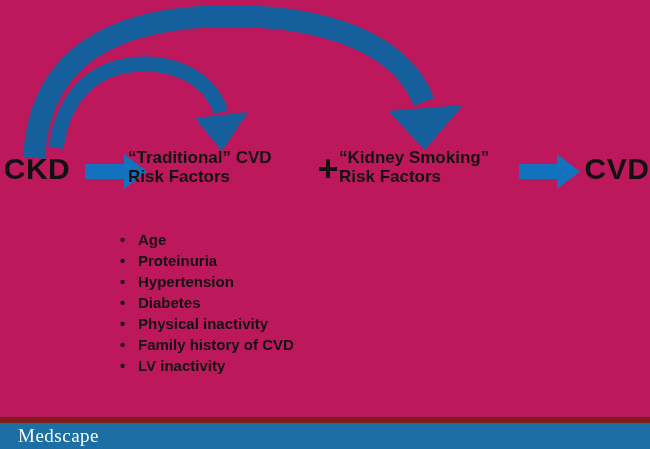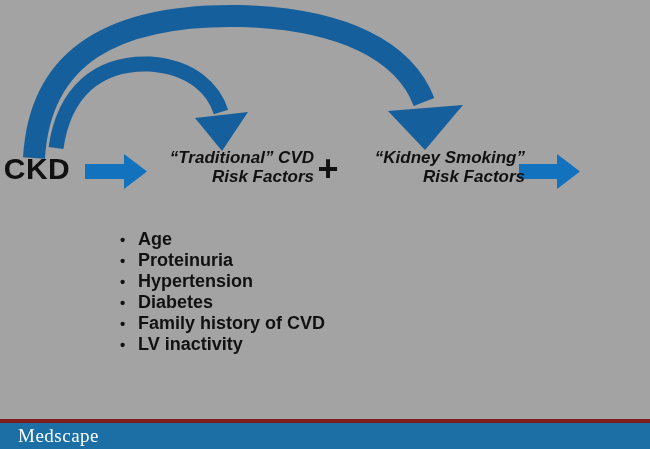--- a/index.html
+++ b/index.html
@@ -1,46 +1,46 @@
 <!DOCTYPE html>
 <html><head>
 <meta charset="utf-8">
 <style>
   html,body{margin:0;padding:0;background:#fff;}
   #stage{
-    position:relative;width:650px;height:449px;background:#a3a3a3;
+    position:relative;width:650px;height:449px;background:#be185d;
     font-family:"Liberation Sans",sans-serif;color:#1a1a1a;overflow:hidden;
   }
   #arrow-layer{position:absolute;left:0;top:0;width:650px;height:449px;}
   .node-label{
     position:absolute;font-weight:bold;font-size:30px;line-height:32px;
     text-align:center;letter-spacing:0.5px;color:#111;
   }
   #ckd-label{left:0;top:153px;width:74px;}
   #cvd-label{left:584px;top:153px;width:66px;}
   .heading{
     position:absolute;font-weight:bold;font-size:17px;line-height:19px;
-    text-align:right;color:#111;top:148px;font-style:italic;
+    text-align:left;color:#111;top:148px;
   }
   #traditional-heading{left:128px;width:186px;}
   #kidney-heading{left:339px;width:186px;}
   #plus-sign{
     position:absolute;left:308px;top:151px;width:40px;text-align:center;
     font-weight:bold;font-size:36px;line-height:36px;color:#111;
   }
   ul.factor-list{
     position:absolute;margin:0;padding:0;list-style:none;
-    font-weight:bold;font-size:18px;line-height:21px;color:#111;
+    font-weight:bold;font-size:15px;line-height:21px;color:#111;
   }
   #traditional-list{left:120px;top:229px;}
   #kidney-list{left:336px;top:229px;}
   ul.factor-list li::before{content:"•";display:inline-block;width:18px;font-size:15px;}
   #footer-bar{
     position:absolute;left:0;right:0;bottom:0;height:26px;
-    background:#1B6FA5;border-top:4px solid #7f1d1d;
+    background:#1B6FA5;border-top:6px solid #7f1d1d;
   }
   #brand-logo{
     position:absolute;left:18px;top:2px;color:#ffffff;
     font-family:"Liberation Serif",serif;font-size:19px;letter-spacing:0.5px;
   }
 </style>
 </head>
 <body>
 
 <div id="stage">
@@ -65,26 +65,28 @@
     <div>Risk Factors</div>
   </div>
 
   <div id="plus-sign">+</div>
 
   <div id="kidney-heading" class="heading">
     <div>“Kidney Smoking”</div>
     <div>Risk Factors</div>
   </div>
 
+  <div id="cvd-label" class="node-label">CVD</div>
 
   <ul id="traditional-list" class="factor-list">
     <li>Age</li>
     <li>Proteinuria</li>
     <li>Hypertension</li>
     <li>Diabetes</li>
+    <li>Physical inactivity</li>
     <li>Family history of CVD</li>
     <li>LV inactivity</li>
   </ul>
 
 
   <div id="footer-bar">
     <span id="brand-logo">Medscape</span>
   </div>
 
 </div>

